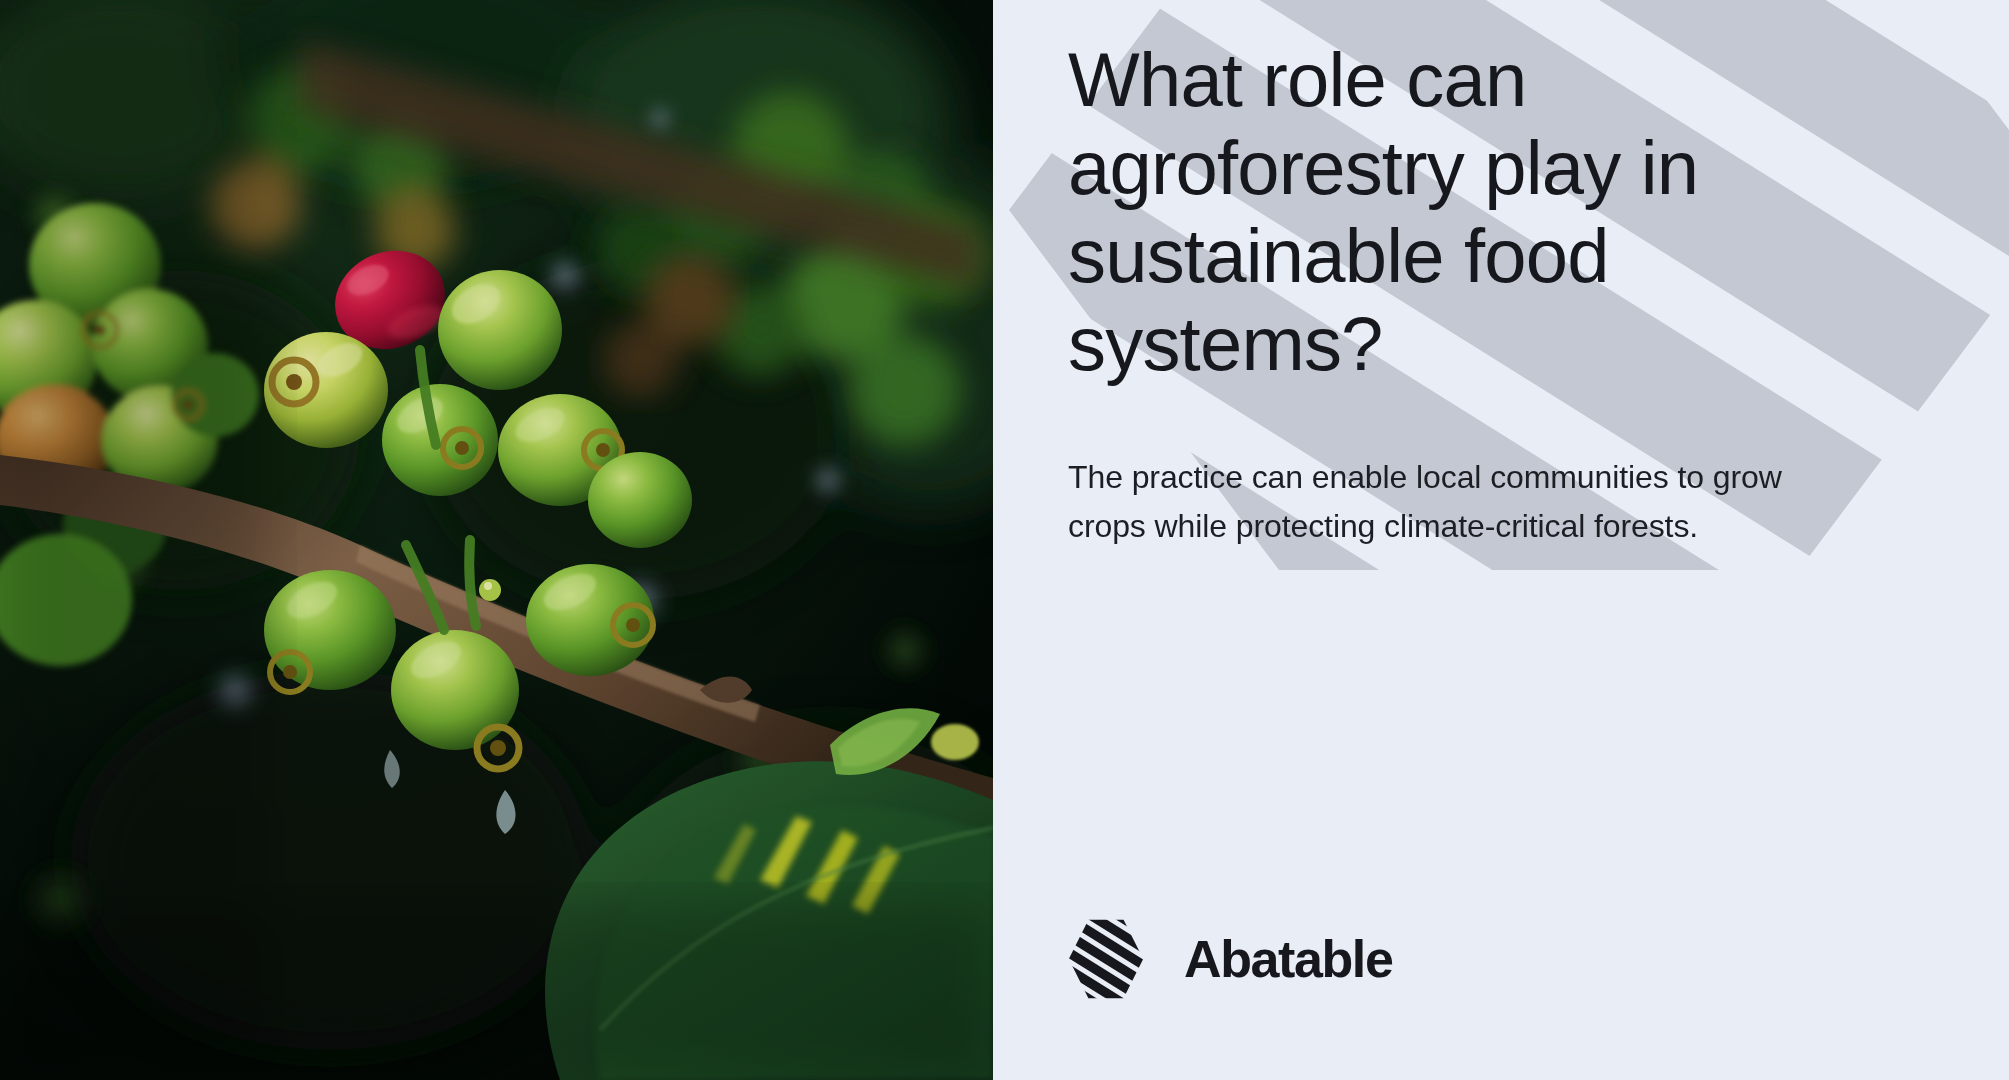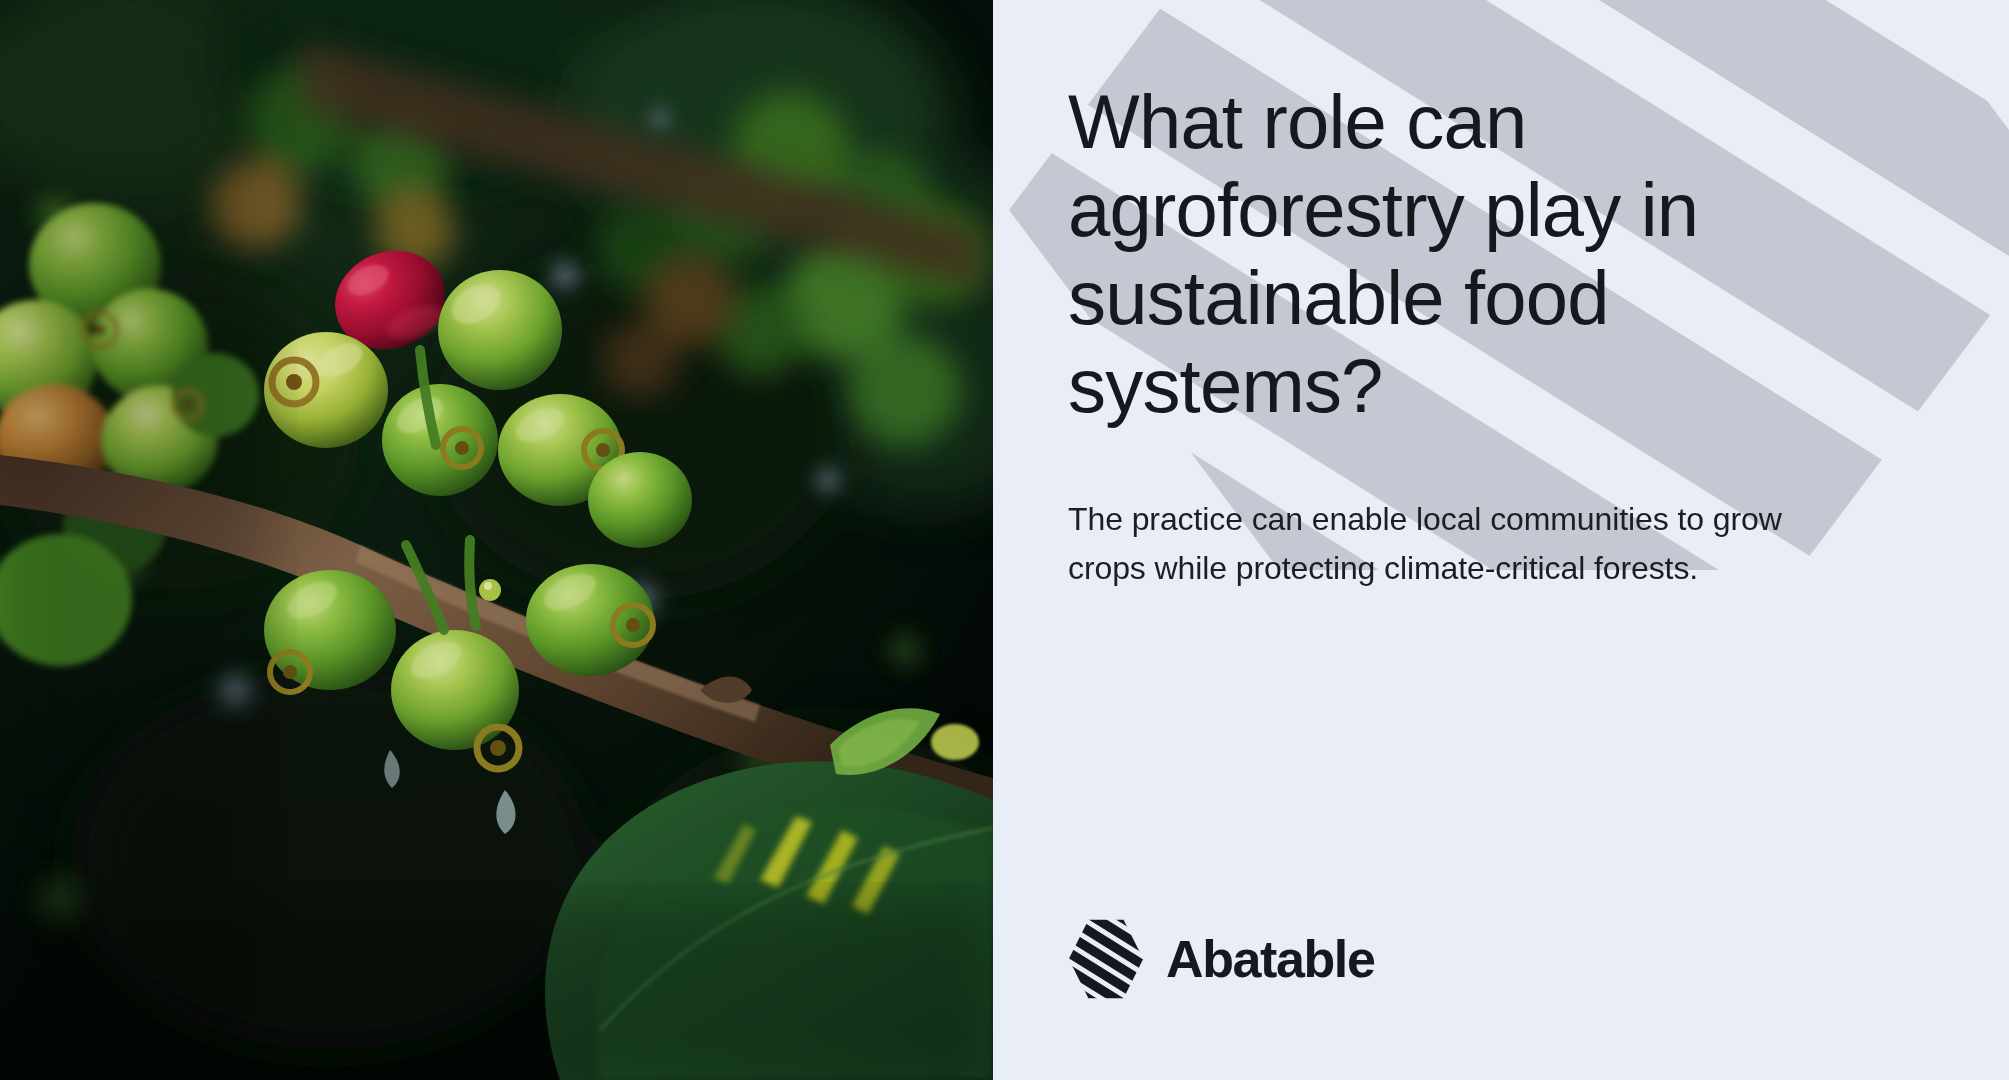--- a/index.html
+++ b/index.html
@@ -15,31 +15,31 @@
 
   
   .panel { position:relative; width:1016px; height:1080px;
            background:#e9edf6; overflow:hidden; }
 
   .pattern { position:absolute; top:-150px; right:-60px;
              width:1060px; height:720px; pointer-events:none; }
   .pattern svg { display:block; width:100%; height:100%; }
 
   .panel-inner { position:relative; z-index:2;
-                 padding:78px 60px 0 75px; height:100%; }
+                 padding:36px 60px 0 75px; height:100%; }
 
   .headline { font-size:76px; line-height:1.16; font-weight:400;
               color:#16181d; letter-spacing:-0.8px; max-width:760px; }
 
   .sub { margin-top:64px; font-size:32px; line-height:1.55;
          font-weight:400; color:#1c1e24; max-width:780px;
          letter-spacing:-0.1px; }
 
   .brand { position:absolute; left:75px; bottom:80px;
-           display:flex; align-items:center; gap:22px; }
+           display:flex; align-items:center; gap:40px; }
   .brand-mark { width:76px; height:82px; flex:none; }
   .brand-mark svg { display:block; width:100%; height:100%; }
   .brand-name { font-size:52px; font-weight:700; color:#16181d;
                 letter-spacing:-1.4px; }
 </style>
 </head>
 <body>
 
 <div class="card">
 

